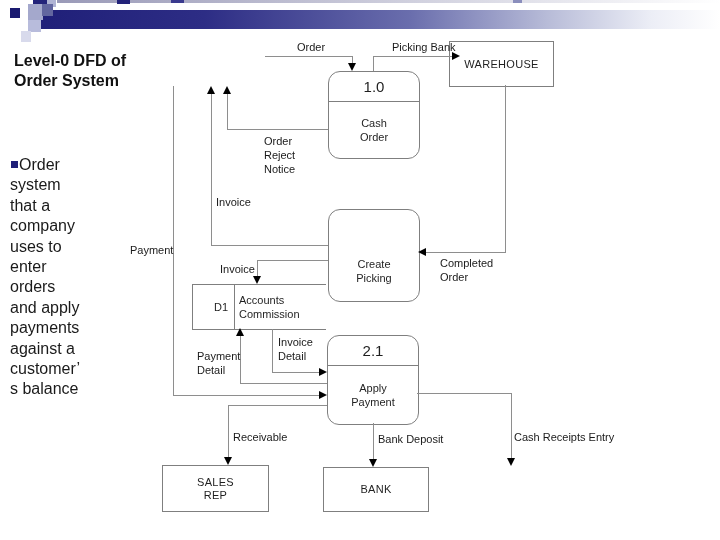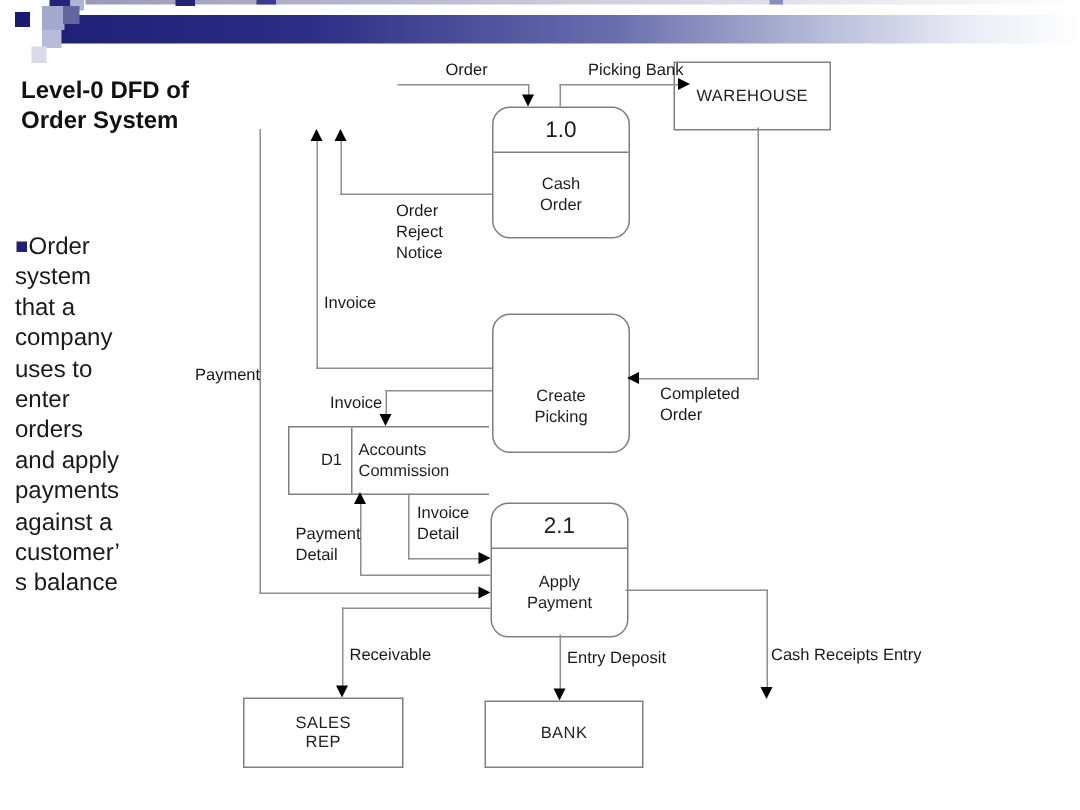--- a/index.html
+++ b/index.html
@@ -158,16 +158,16 @@
   <div class="lbl" style="left:216px;top:195px">Invoice</div>
   <div class="lbl" style="left:130px;top:243px">Payment</div>
   <div class="lbl" style="left:440px;top:256px">Completed
 Order</div>
   <div class="lbl" style="left:220px;top:262px">Invoice</div>
   <div class="lbl" style="left:197px;top:349px">Payment
 Detail</div>
   <div class="lbl" style="left:278px;top:335px">Invoice
 Detail</div>
   <div class="lbl" style="left:233px;top:430px">Receivable</div>
-  <div class="lbl" style="left:378px;top:432px">Entry Deposit</div>
+  <div class="lbl" style="left:378px;top:432px">Bank Deposit</div>
   <div class="lbl" style="left:514px;top:430px">Cash Receipts Entry</div>
 
 </div>
 
 </body></html>

